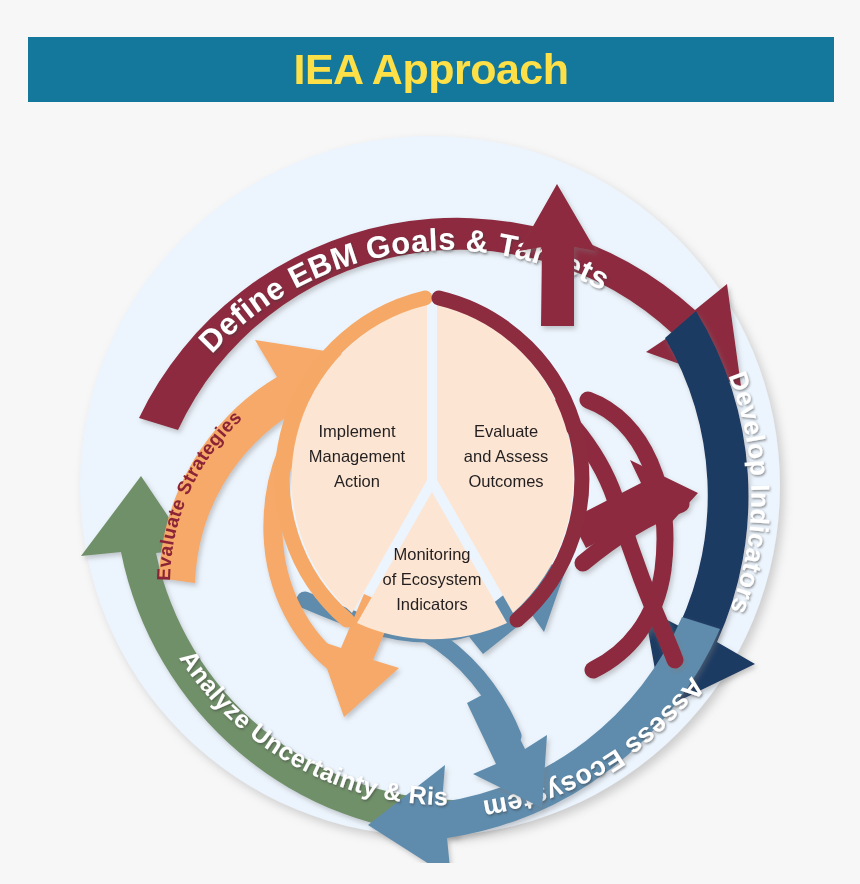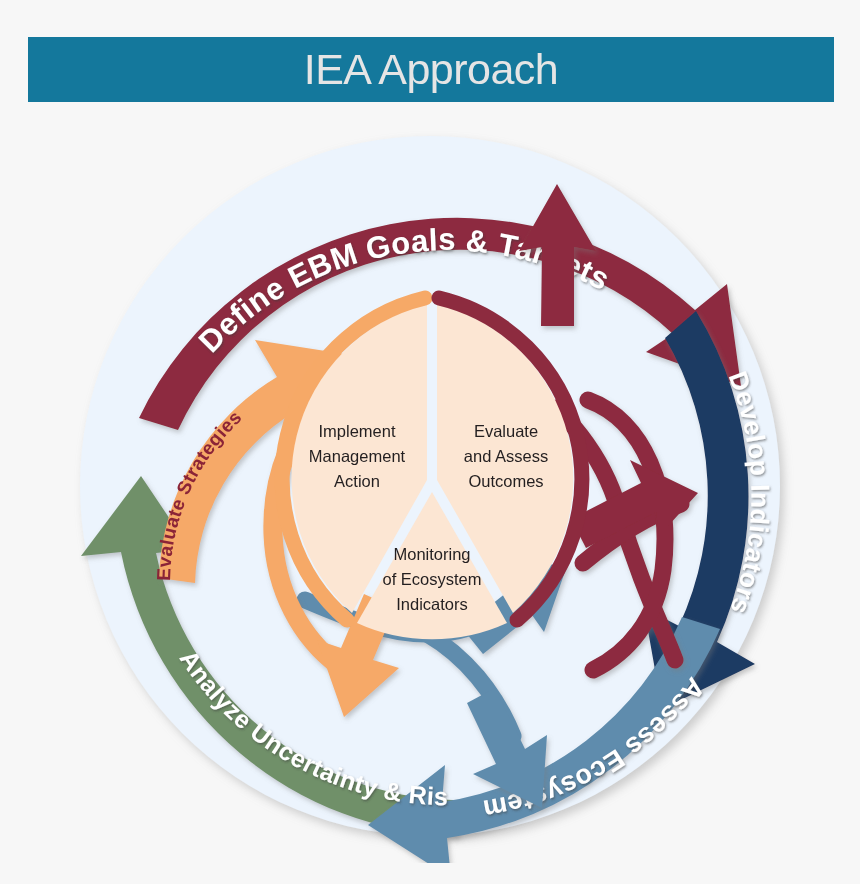--- a/index.html
+++ b/index.html
@@ -26,24 +26,24 @@
     left: 28px;
     top: 37px;
     width: 806px;
     height: 65px;
     background: #14789c;
     display: flex;
     align-items: center;
     justify-content: center;
   }
   #title-text {
-    color: #e5e5e5;
+    color: #fde047;
     font-family: "Liberation Sans", sans-serif;
     font-size: 43px;
-    font-weight: 400;
+    font-weight: 700;
     letter-spacing: -0.5px;
     line-height: 1;
   }
   #diagram-wrap {
     position: absolute;
     left: 55px;
     top: 108px;
     width: 750px;
     height: 755px;
   }

